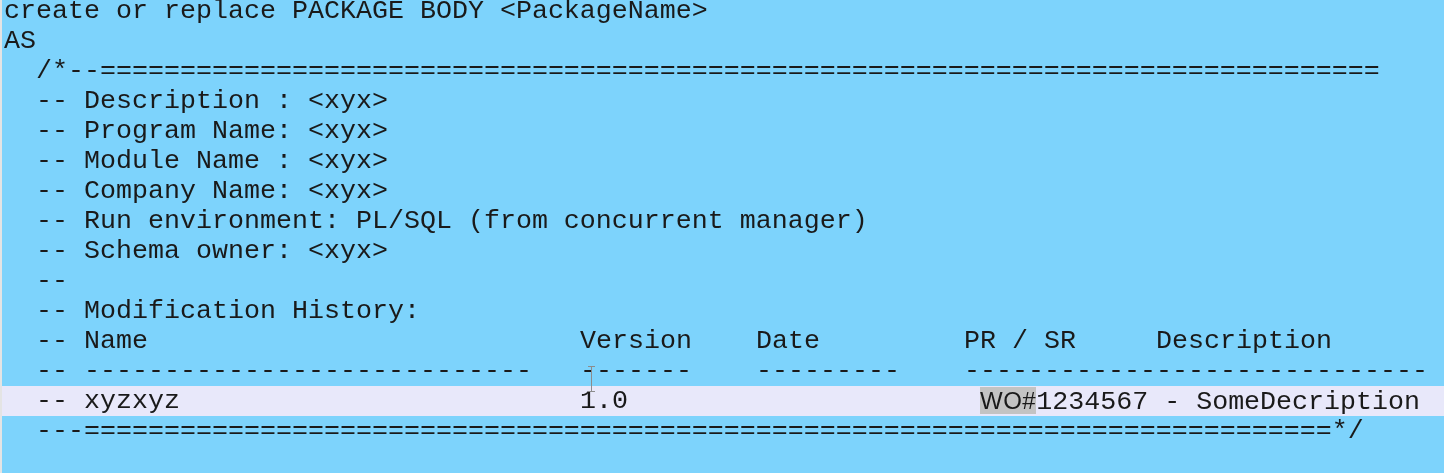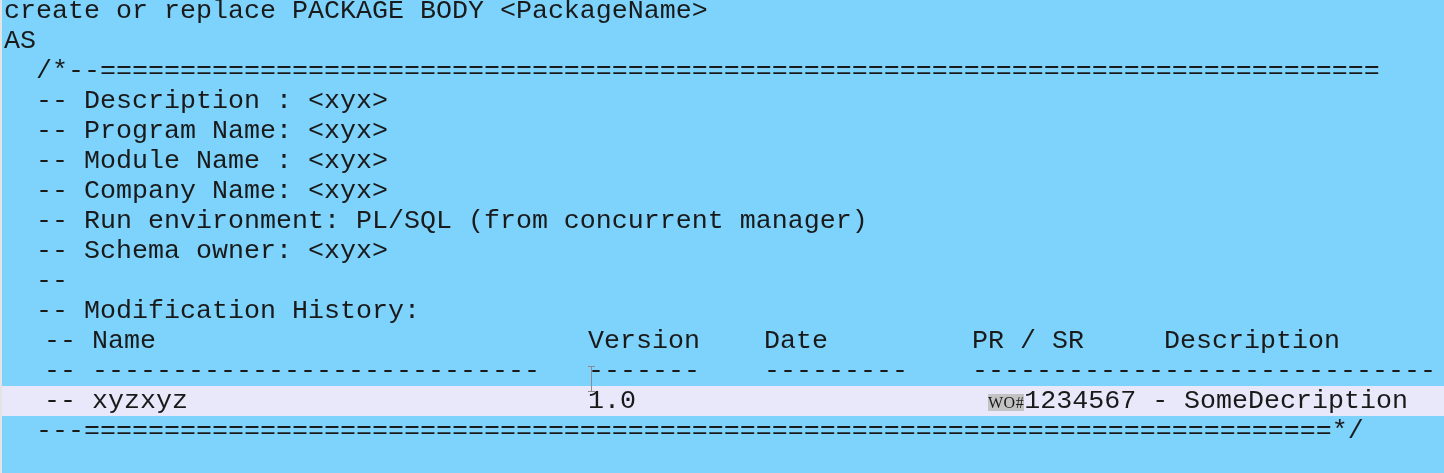--- a/index.html
+++ b/index.html
@@ -42,26 +42,25 @@
     box-sizing: border-box;
   }
   .line.current {
     background: #e8e8fa;
     text-align: right;
   }
   .cell {
     position: absolute;
     top: 0;
     white-space: pre;
-    margin-left: 8px;
   }
   .sel {
     background: #c3c3c3;
-    font-family: Liberation Serif, serif;
-    font-size: 16px;
+    font-family: Liberation Sans, sans-serif;
+    font-size: 24px;
     letter-spacing: 0.5px;
   }
   .ibeam {
     position: absolute;
     left: 584px;
     top: 366px;
     width: 11px;
     height: 26px;
     pointer-events: none;
   }

